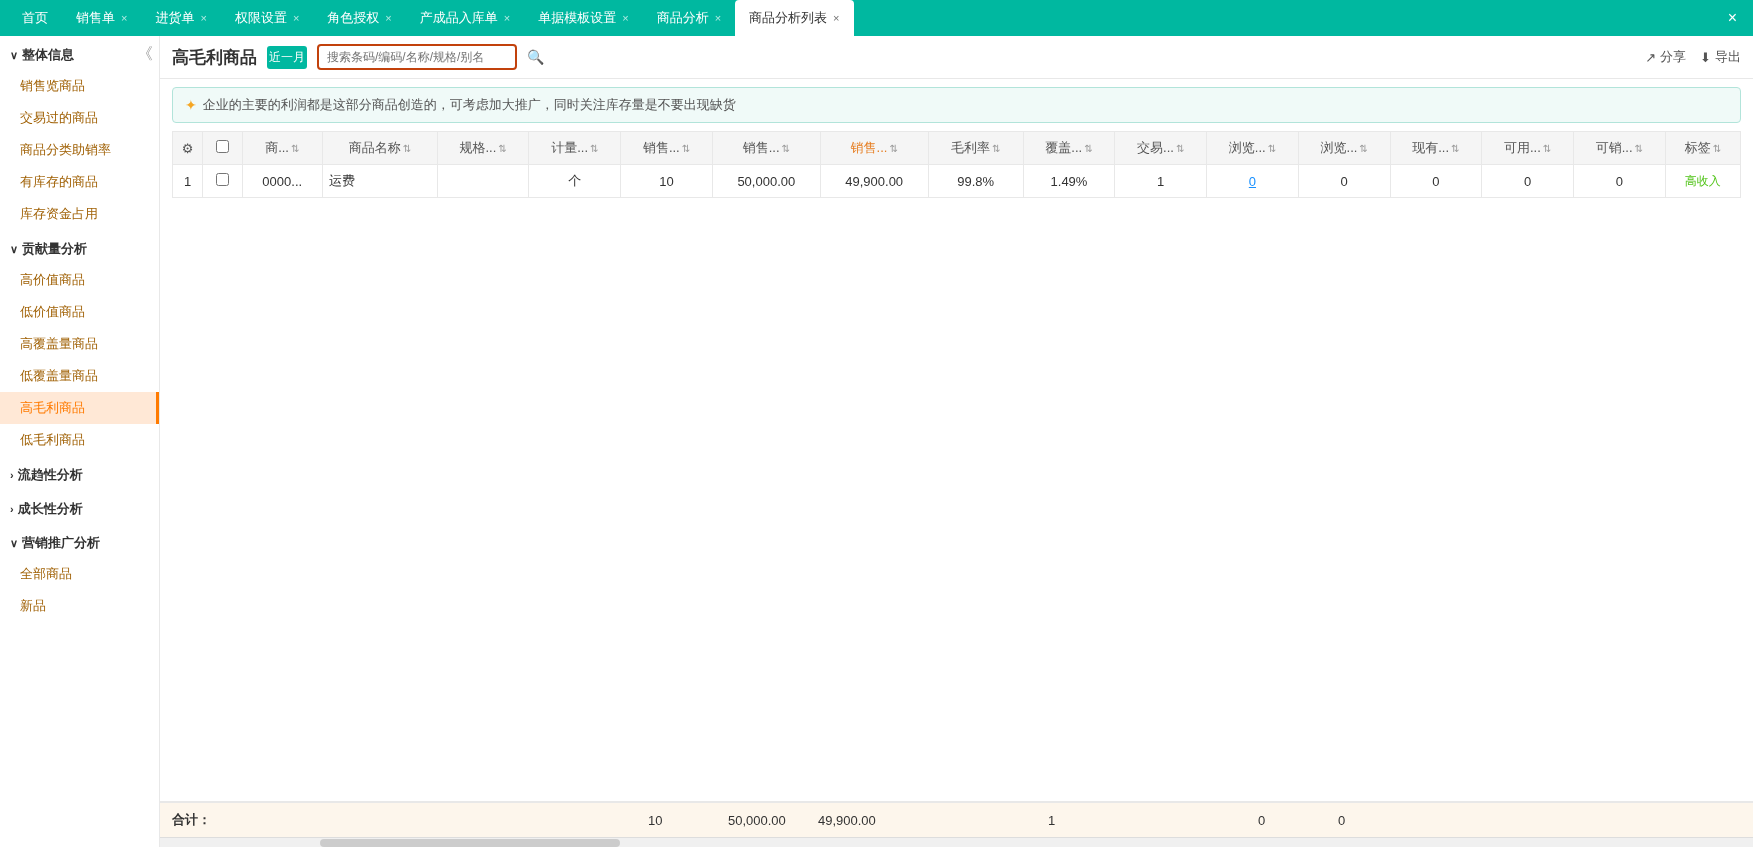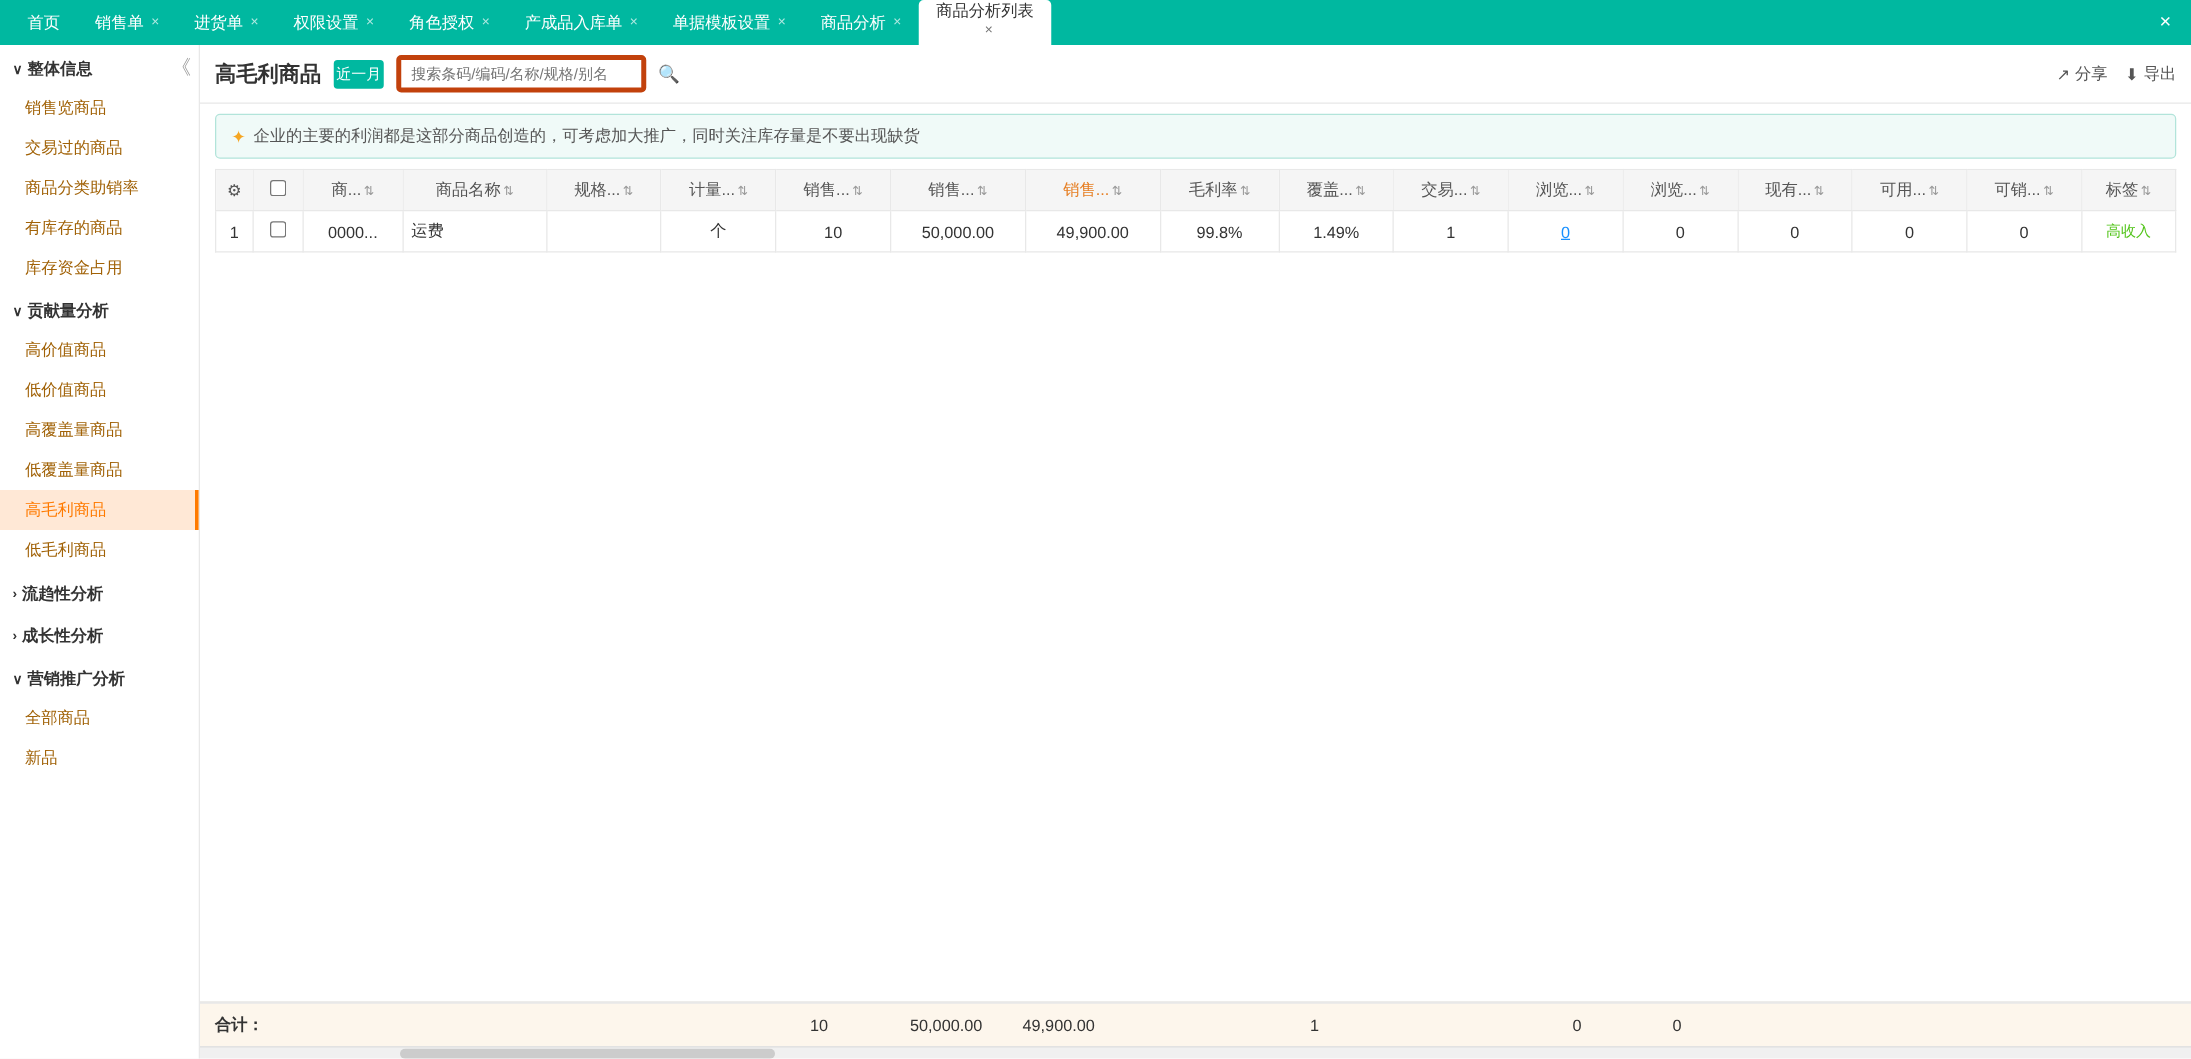--- a/index.html
+++ b/index.html
@@ -21,21 +21,20 @@
       display: flex;
       align-items: center;
       cursor: pointer;
       white-space: nowrap;
       font-size: 13px;
     }
     .nav-item.active {
       background: #fff;
       color: #333;
       border-radius: 4px 4px 0 0;
-      flex-direction: column;
     }
     .nav-item .close-x {
       margin-left: 6px;
       font-size: 11px;
       color: inherit;
       opacity: 0.7;
     }
     .nav-close-btn {
       margin-left: auto;
       color: #fff;
@@ -118,21 +117,21 @@
     .period-btn {
       background: #00b8a0;
       color: #fff;
       border: none;
       border-radius: 3px;
       padding: 3px 2px;
       cursor: pointer;
       font-size: 12px;
     }
     .search-box {
-      border: 4px solid #c2410c;
+      border: 2px solid #c2410c;
       border-radius: 4px;
       padding: 4px 8px;
       width: 200px;
       color: #999;
       font-size: 12px;
       outline: none;
     }
     .search-icon {
       color: #999;
       font-size: 14px;

